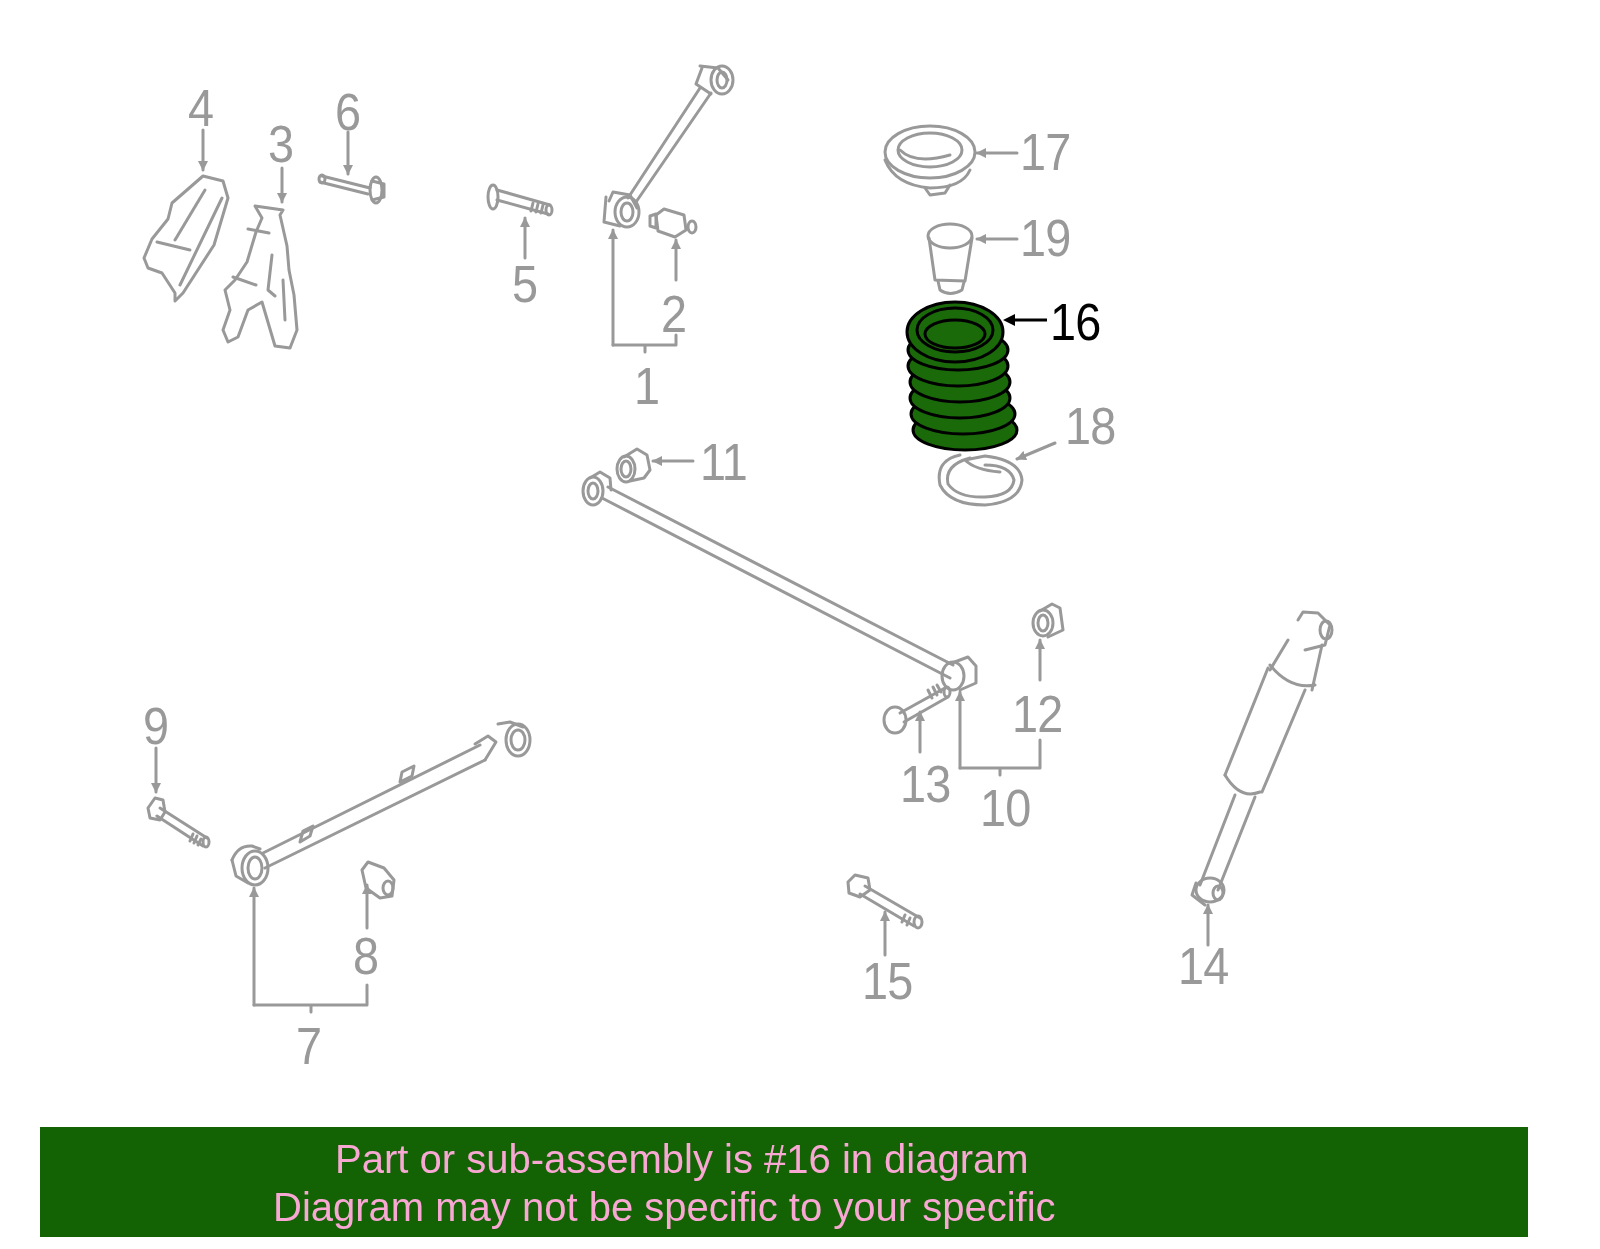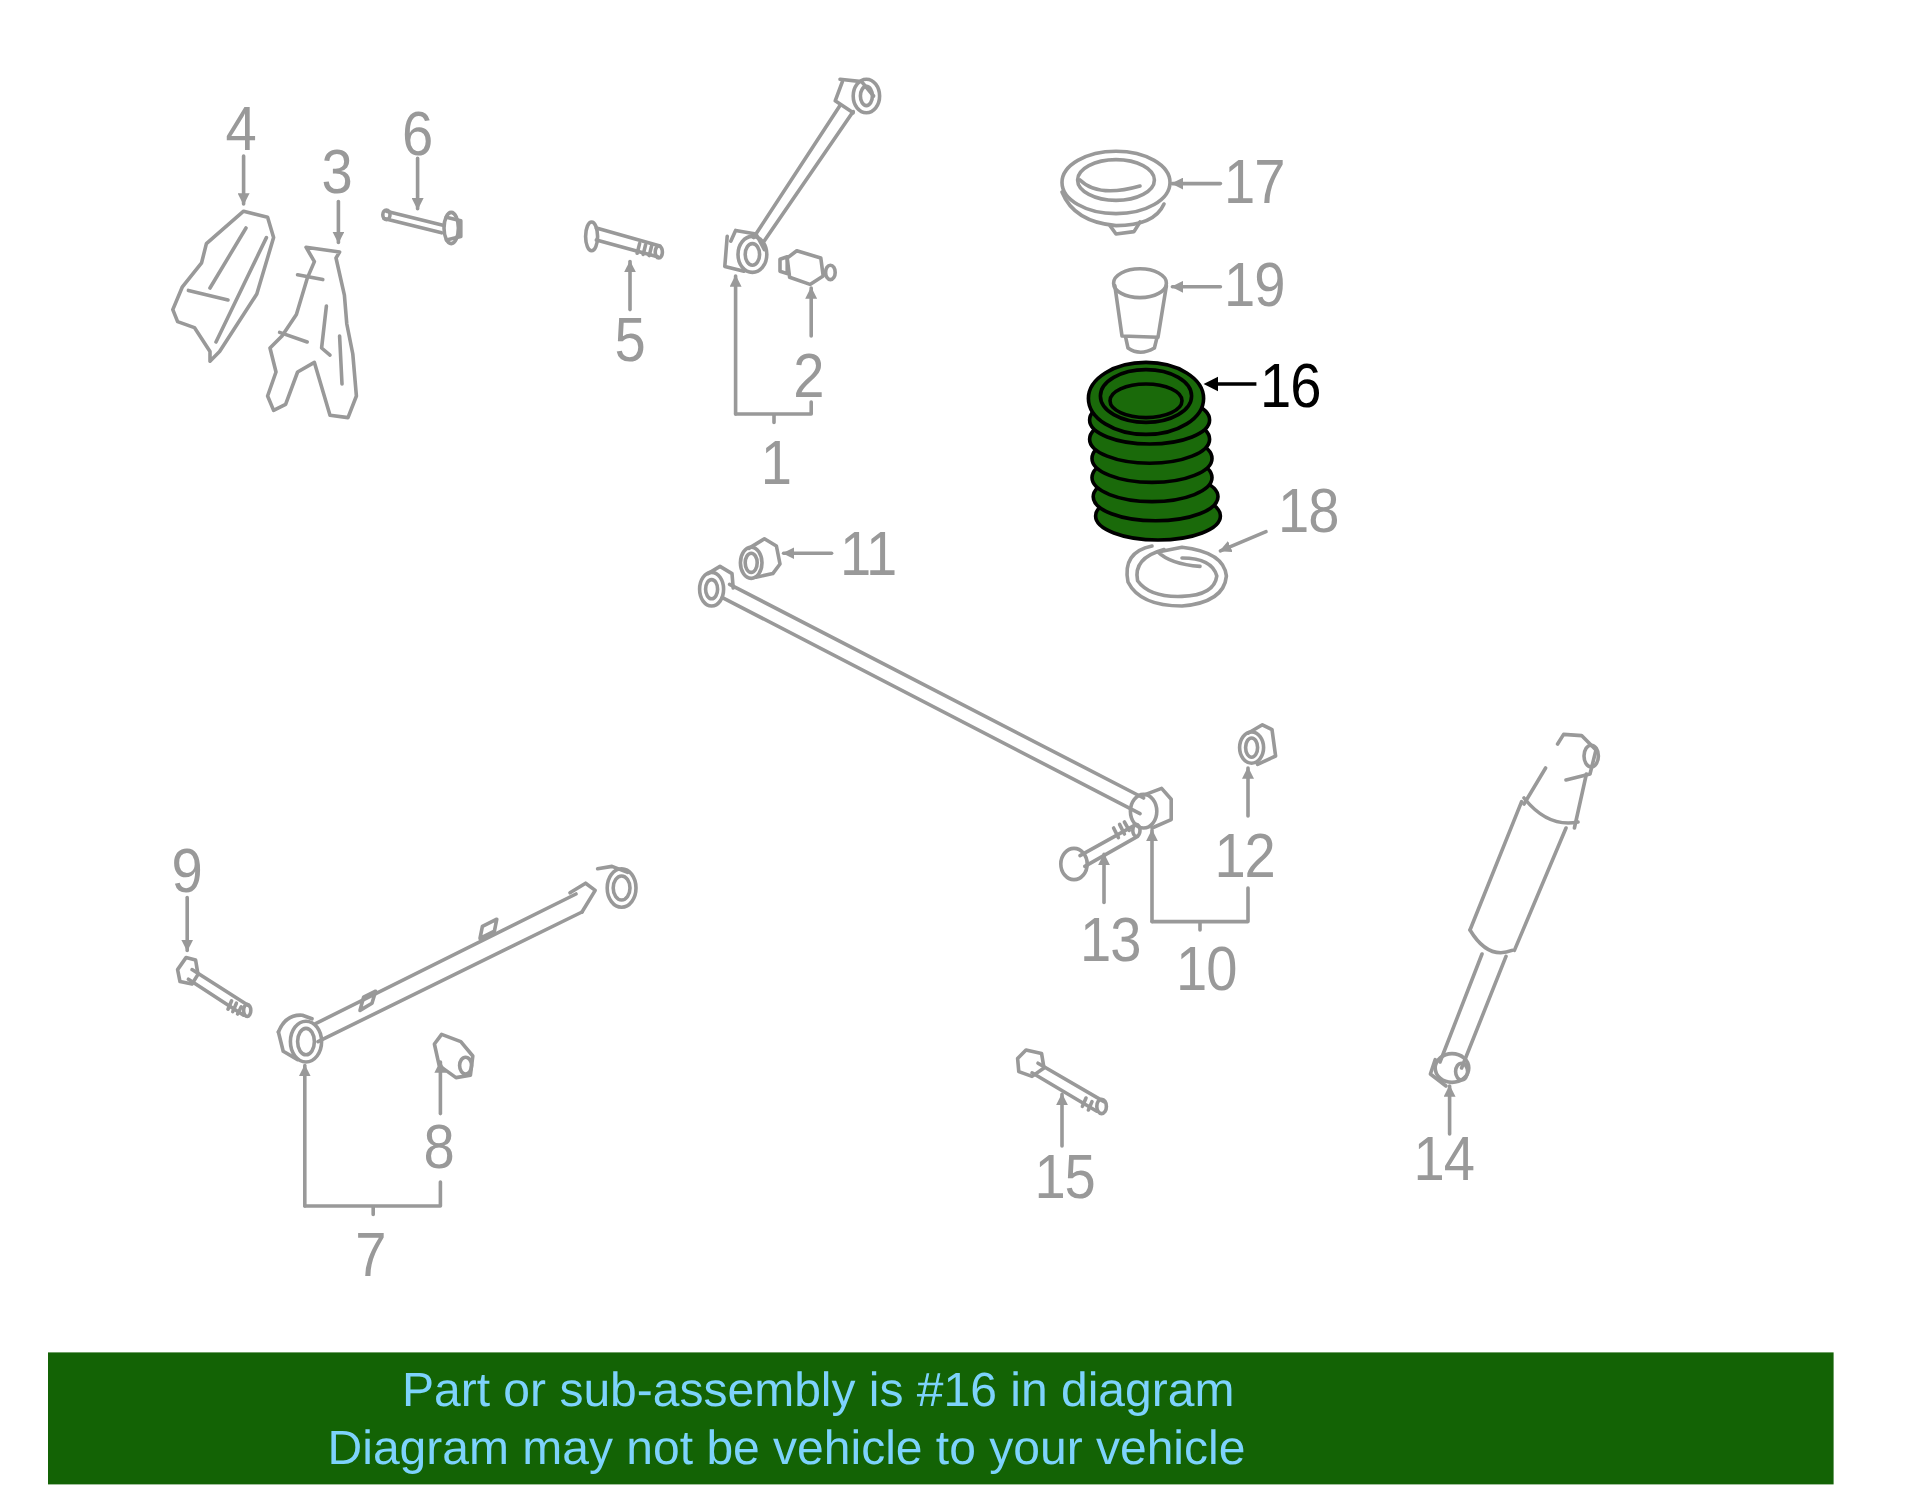--- a/index.html
+++ b/index.html
@@ -1,21 +1,21 @@
 <!DOCTYPE html>
 <html><head>
 <meta charset="utf-8">
 <style>
   html, body { margin:0; padding:0; background:#ffffff; }
   body { width:1600px; height:1249px; position:relative; overflow:hidden; font-family:"Liberation Sans", sans-serif; }
   #diagram { position:absolute; left:0; top:0; width:1600px; height:1249px; }
   .lbl { position:absolute; font-family:"Liberation Sans", sans-serif; font-size:52px; line-height:1; color:#999999; transform:scaleX(0.9); transform-origin:left top; letter-spacing:-1px; }
   .lbl.active { color:#000000; }
   #banner { position:absolute; left:40px; top:1127px; width:1488px; height:110px; background:#136305; }
-  #banner .line { position:absolute; left:0; width:1488px; font-family:"Liberation Sans", sans-serif; font-size:40px; color:#7dd3fc; line-height:1; }
+  #banner .line { position:absolute; left:0; width:1488px; font-family:"Liberation Sans", sans-serif; font-size:40px; color:#f9a8d4; line-height:1; }
   #banner .l1 { top:12px; left:295px; width:auto; }
   #banner .l2 { top:60px; left:233px; width:auto; }
 </style>
 </head>
 <body>
 
 <svg id="diagram" width="1600" height="1249" viewBox="0 0 1600 1249" xmlns="http://www.w3.org/2000/svg">
   <defs>
     <marker id="ah" markerWidth="10" markerHeight="10" refX="9" refY="5" orient="auto" markerUnits="userSpaceOnUse">
       <path d="M0,0 L10,5 L0,10 Z" fill="#999999"></path>
@@ -228,14 +228,14 @@
 <div class="lbl" style="left:900px;top:758px;">13</div>
 <div class="lbl" style="left:980px;top:782px;">10</div>
 <div class="lbl" style="left:143px;top:700px;">9</div>
 <div class="lbl" style="left:353px;top:930px;">8</div>
 <div class="lbl" style="left:296px;top:1020px;">7</div>
 <div class="lbl" style="left:862px;top:955px;">15</div>
 <div class="lbl" style="left:1178px;top:940px;">14</div>
 
 <div id="banner">
   <div class="line l1">Part or sub-assembly is #16 in diagram</div>
-  <div class="line l2">Diagram may not be vehicle to your vehicle</div>
+  <div class="line l2">Diagram may not be specific to your specific</div>
 </div>
 
 </body></html>

